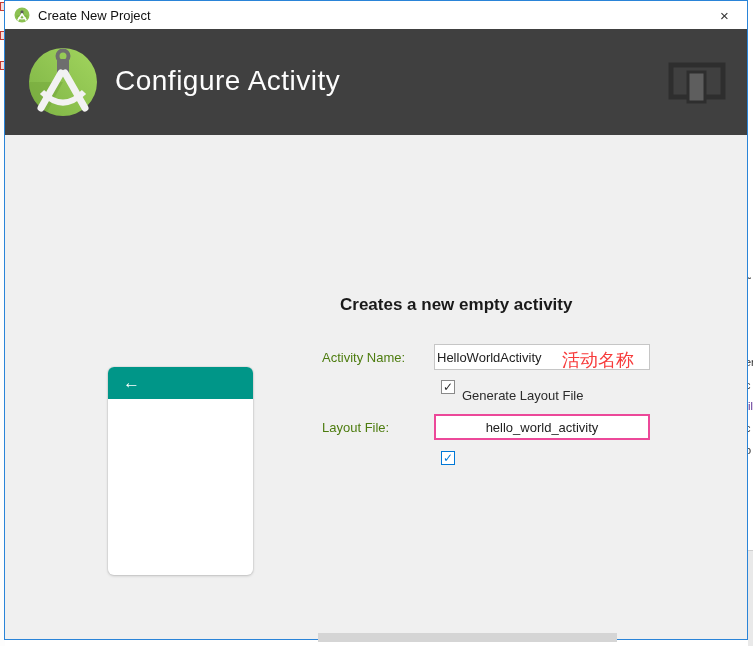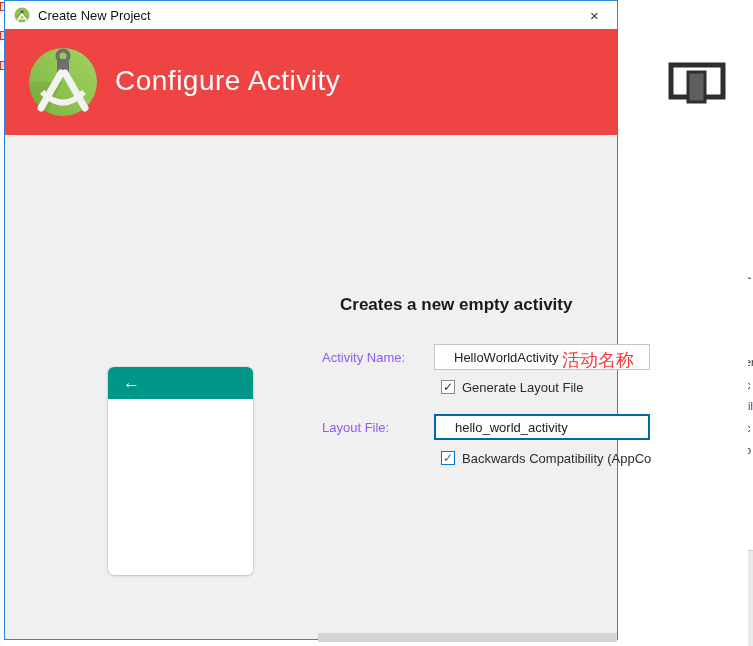--- a/index.html
+++ b/index.html
@@ -11,37 +11,37 @@
   }
   
   .bg-left { position:absolute; left:0; top:0; width:5px; height:646px; background:#fdfdfd; }
   .bg-left .mark { position:absolute; left:0; width:4px; height:9px; border:1px solid #c63b33; border-right:none; background:#f6dddc; }
   .bg-right { position:absolute; left:748px; top:0; width:5px; height:646px; background:#ffffff; overflow:hidden; }
   .bg-right .frag { position:absolute; left:-3px; font-size:11px; color:#333; white-space:nowrap; }
   .bg-right .band { position:absolute; left:0; top:550px; width:5px; height:96px; background:#e9e9e9; border-top:1px solid #cfcfcf; }
 
   
   .dialog {
-    position:absolute; left:4px; top:0; width:614px; height:640px;
+    position:absolute; left:4px; top:0; width:744px; height:640px;
     background:#f0f0f0; border:1px solid #2a84d8;
   }
   .titlebar {
     position:absolute; left:0; top:0; width:100%; height:28px; background:#ffffff;
     display:flex; align-items:center; padding-left:9px;
   }
   .titlebar .appicon { width:16px; height:16px; margin-right:8px; flex:0 0 auto; }
   .titlebar .title { font-size:13px; color:#111; }
   .close-btn {
     position:absolute; right:0; top:0; width:45px; height:28px;
     display:flex; align-items:center; justify-content:center;
     font-size:15px; color:#333; cursor:default;
   }
 
   .banner {
-    position:absolute; left:0; top:28px; width:100%; height:106px; background:#ef4444;
+    position:absolute; left:0; top:28px; width:100%; height:106px; background:#404040;
   }
   .banner .logo { position:absolute; left:22px; top:16px; width:72px; height:72px; }
   .banner .banner-title {
     position:absolute; left:110px; top:50%; transform:translateY(-52%);
     font-size:28px; font-weight:300; letter-spacing:.5px; color:#fdfdfd;
   }
   .banner .devices { position:absolute; left:663px; top:33px; width:62px; height:48px; }
 
   .content { position:absolute; left:0; top:134px; width:100%; height:503px; background:#f0f0f0; }
 
@@ -50,32 +50,32 @@
   
   .phone-card {
     position:absolute; left:103px; top:232px; width:145px; height:208px;
     background:#ffffff; border-radius:6px;
     box-shadow:0 1px 3px rgba(0,0,0,.18), 0 0 0 1px rgba(0,0,0,.04);
     overflow:hidden;
   }
   .phone-head { height:32px; display:flex; align-items:center; padding-left:15px; }
   .phone-head .back { color:#fff; font-size:17px; font-weight:bold; }
 
-  .form-label { position:absolute; font-size:13px; color:#8b5cf6; }
+  .form-label { position:absolute; font-size:13px; color:#4d7c0f; }
   .txt-input {
     position:absolute; width:216px; height:26px; background:#fff;
-    border:1px solid #c6c6c6; font-size:13px; color:#222; padding:0 19px;
+    border:1px solid #c6c6c6; font-size:13px; color:#222; padding:0 2px;
     font-family:"Liberation Sans","DejaVu Sans",sans-serif; outline:none;
   }
-  .txt-input.focused { border:2px solid #0369a1; }
+  .txt-input.focused { border:2px solid #ec4899;text-align:center; }
 
   .cb { position:absolute; width:14px; height:14px; background:#fff; border:1px solid #8a8a8a;
         display:flex; align-items:center; justify-content:center; font-size:12px; line-height:1; color:#2b2b2b; }
   .cb.accent { border-color:#0078d7; color:#0078d7; }
-  .cb-label { position:absolute; font-size:13px; color:#2b2b2b; white-space:nowrap; }
+  .cb-label { position:absolute; font-size:13px; color:#2b2b2b; white-space:nowrap;margin-top:8px; }
 
   .annotation { position:absolute; font-size:18px; color:#f73b3b; white-space:nowrap; }
 
   .progress { position:absolute; left:313px; top:498px; width:299px; height:9px; background:#d5d5d5; }
 </style>
 </head>
 <body>
 
 <div class="bg-left">
   <div class="mark" style="top:2px"></div>
@@ -152,18 +152,17 @@
       <span>✓</span>
     </div>
     <span class="cb-label" style="left:457px; top:245px">Generate Layout File</span>
 
     <span class="form-label" style="left:317px; top:285px">Layout File:</span>
     <input class="txt-input focused" style="left: 429px; top: 279px;" type="text" value="hello_world_activity">
 
     <div class="cb accent" style="left:436px; top:316px">
       <span>✓</span>
     </div>
-    <span class="cb-label" style="left:457px; top:316px; max-width:193px; overflow:hidden">Backwards Compatibility (AppCo</span>
 
     <div class="progress"></div>
 
   </div>
 </div>
 
 </body></html>

